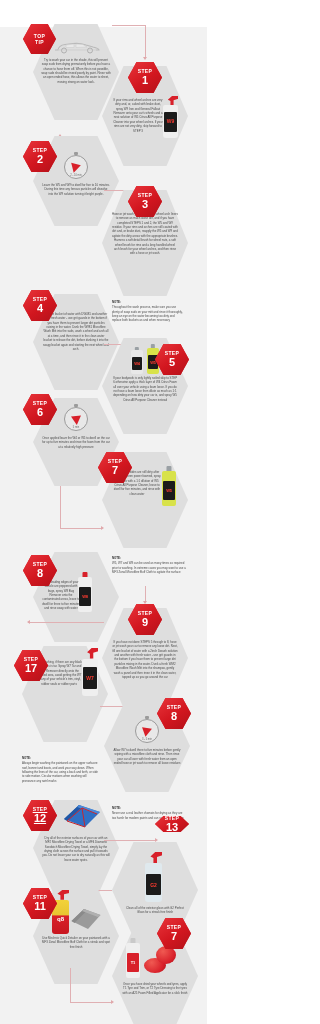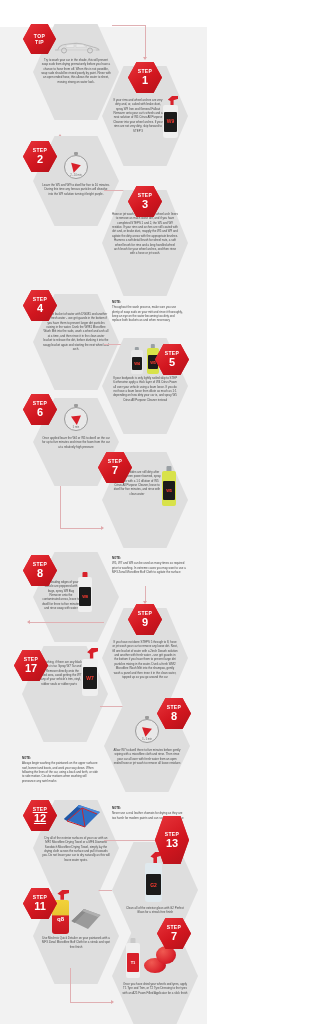--- a/index.html
+++ b/index.html
@@ -486,21 +486,21 @@
 
   <div class="spray" style="left:145px; top:852px; width:17px; height:50px;">
     <div class="trig"></div>
     <div class="body" style="background:#dfe9ee;"></div>
     <div style="position:absolute;left:8%;top:44%;width:84%;height:42%;background:#1b1b1b;border-radius:1px;"></div>
     <div style="position:absolute;left:50%;top:65%;transform:translate(-50%,-50%);color:#ff3b30;font-weight:bold;font-size:5px;">G2</div>
   </div>
 
   <div class="ptext" style="left:122px; top:906px; width:66px;">Clean all of the exterior glass with G2 Perfect Glass for a streak free finish</div>
 
-  <div class="badge" style="left:155px; top:816px; width:34px; height:48px;">
+  <div class="badge" style="left:155px; top:816px; width:34px; height:16px;">
     <span class="b-word">STEP</span>
     <span class="b-num">13</span>
   </div>
 
   <div class="conn v" style="left:60px; top:890px; height:16px;"></div>
   <div class="conn h" style="left:60px; top:890px; width:52px;"></div>
   <div class="arrowhead up" style="left:58px; top:889px;"></div>
 
   <div class="hexpanel" style="left:33px; top:888px; width:86px; height:96px;"></div>
 

